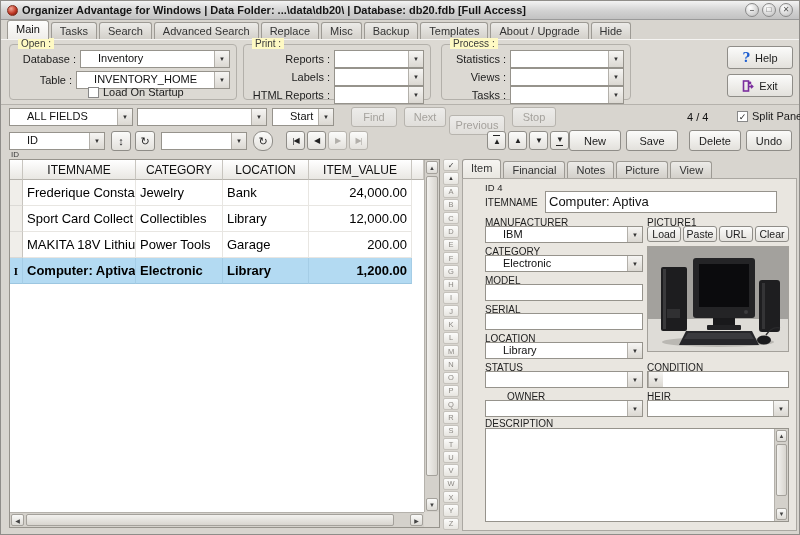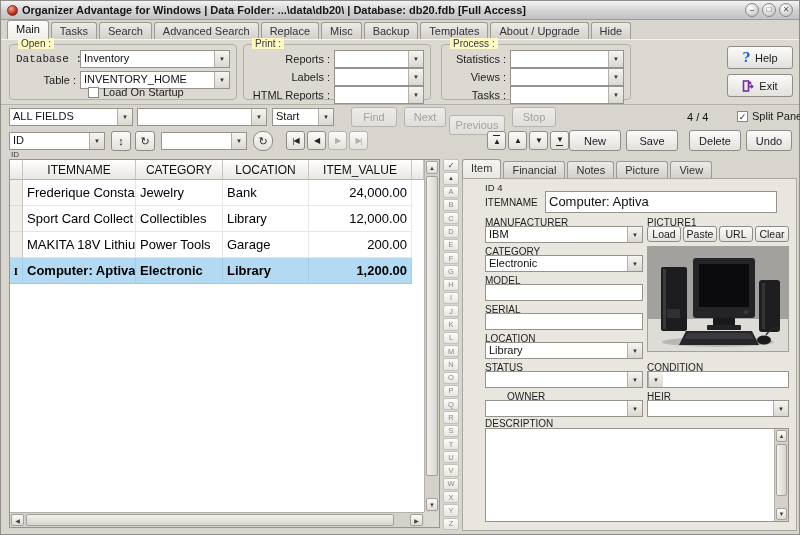--- a/index.html
+++ b/index.html
@@ -29,21 +29,21 @@
 
   
   .ribbon{position:absolute;left:0;top:38px;width:100%;height:66px;background:#dcd9d3;
     border-top:1px solid #f5f4f2;border-bottom:1px solid #b5b2ac;}
   .fs{position:absolute;border:1px solid #b3b0aa;border-radius:4px;}
   .fs .legend{position:absolute;top:-7px;left:8px;font-size:10px;color:#3a3a3a;background:#fef9c3;padding:0 3px;}
   .frow{position:absolute;display:flex;align-items:center;height:18px;left:6px;right:6px;}
   .flabel{font-size:11px;color:#1c1c1c;text-align:right;padding-right:4px;white-space:nowrap;}
 
   .combo{display:flex;height:18px;background:#fff;border:1px solid #96938c;}
-  .ctext{flex:1;font-size:11px;color:#111;padding:1px 3px;white-space:nowrap;overflow:hidden;}
+  .ctext{flex:1;font-size:11px;color:#111;padding:1px 17px;white-space:nowrap;overflow:hidden;}
   .cbtn{width:15px;flex:0 0 auto;background:linear-gradient(#f6f5f3,#dbd8d2);border-left:1px solid #b3b0aa;
     font-size:6px;color:#333;display:flex;align-items:center;justify-content:center;}
   .tinput{height:18px;background:#fff;border:1px solid #96938c;font-size:11px;padding:1px 3px;color:#111;}
 
   .chkbox{width:11px;height:11px;border:1px solid #888;background:#fff;font-size:9px;line-height:10px;
     text-align:center;color:#222;flex:0 0 auto;}
   .chklabel{font-size:11px;color:#1c1c1c;margin-left:4px;white-space:nowrap;}
 
   .btn{display:inline-flex;align-items:center;justify-content:center;border:1px solid #8f8d88;border-radius:3px;
     background:linear-gradient(#fbfbfa,#e3e1dc);font-size:11px;color:#1c1c1c;white-space:nowrap;}
@@ -134,21 +134,21 @@
       <span class="tab">Templates</span>
       <span class="tab">About / Upgrade</span>
       <span class="tab">Hide</span>
     </div>
 
   <div class="ribbon">
 
     <div class="fs" style="left:8px;top:4px;width:228px;height:56px;">
       <span class="legend">Open :</span>
       <div class="frow" style="top:5px;">
-        <span class="flabel" style="width:64px;font-family:Liberation Mono, monospace;">Database :</span>
+        <span class="flabel" style="width:64px;">Database :</span>
         <span class="combo" style="flex:1;">
           <span class="ctext">Inventory</span>
           <span class="cbtn">▼</span>
         </span>
       </div>
       <div class="frow" style="top:26px;">
         <span class="flabel" style="width:64px;">Table :</span>
         <span class="combo" style="flex:1;">
           <span class="ctext">INVENTORY_HOME</span>
           <span class="cbtn">▼</span>

